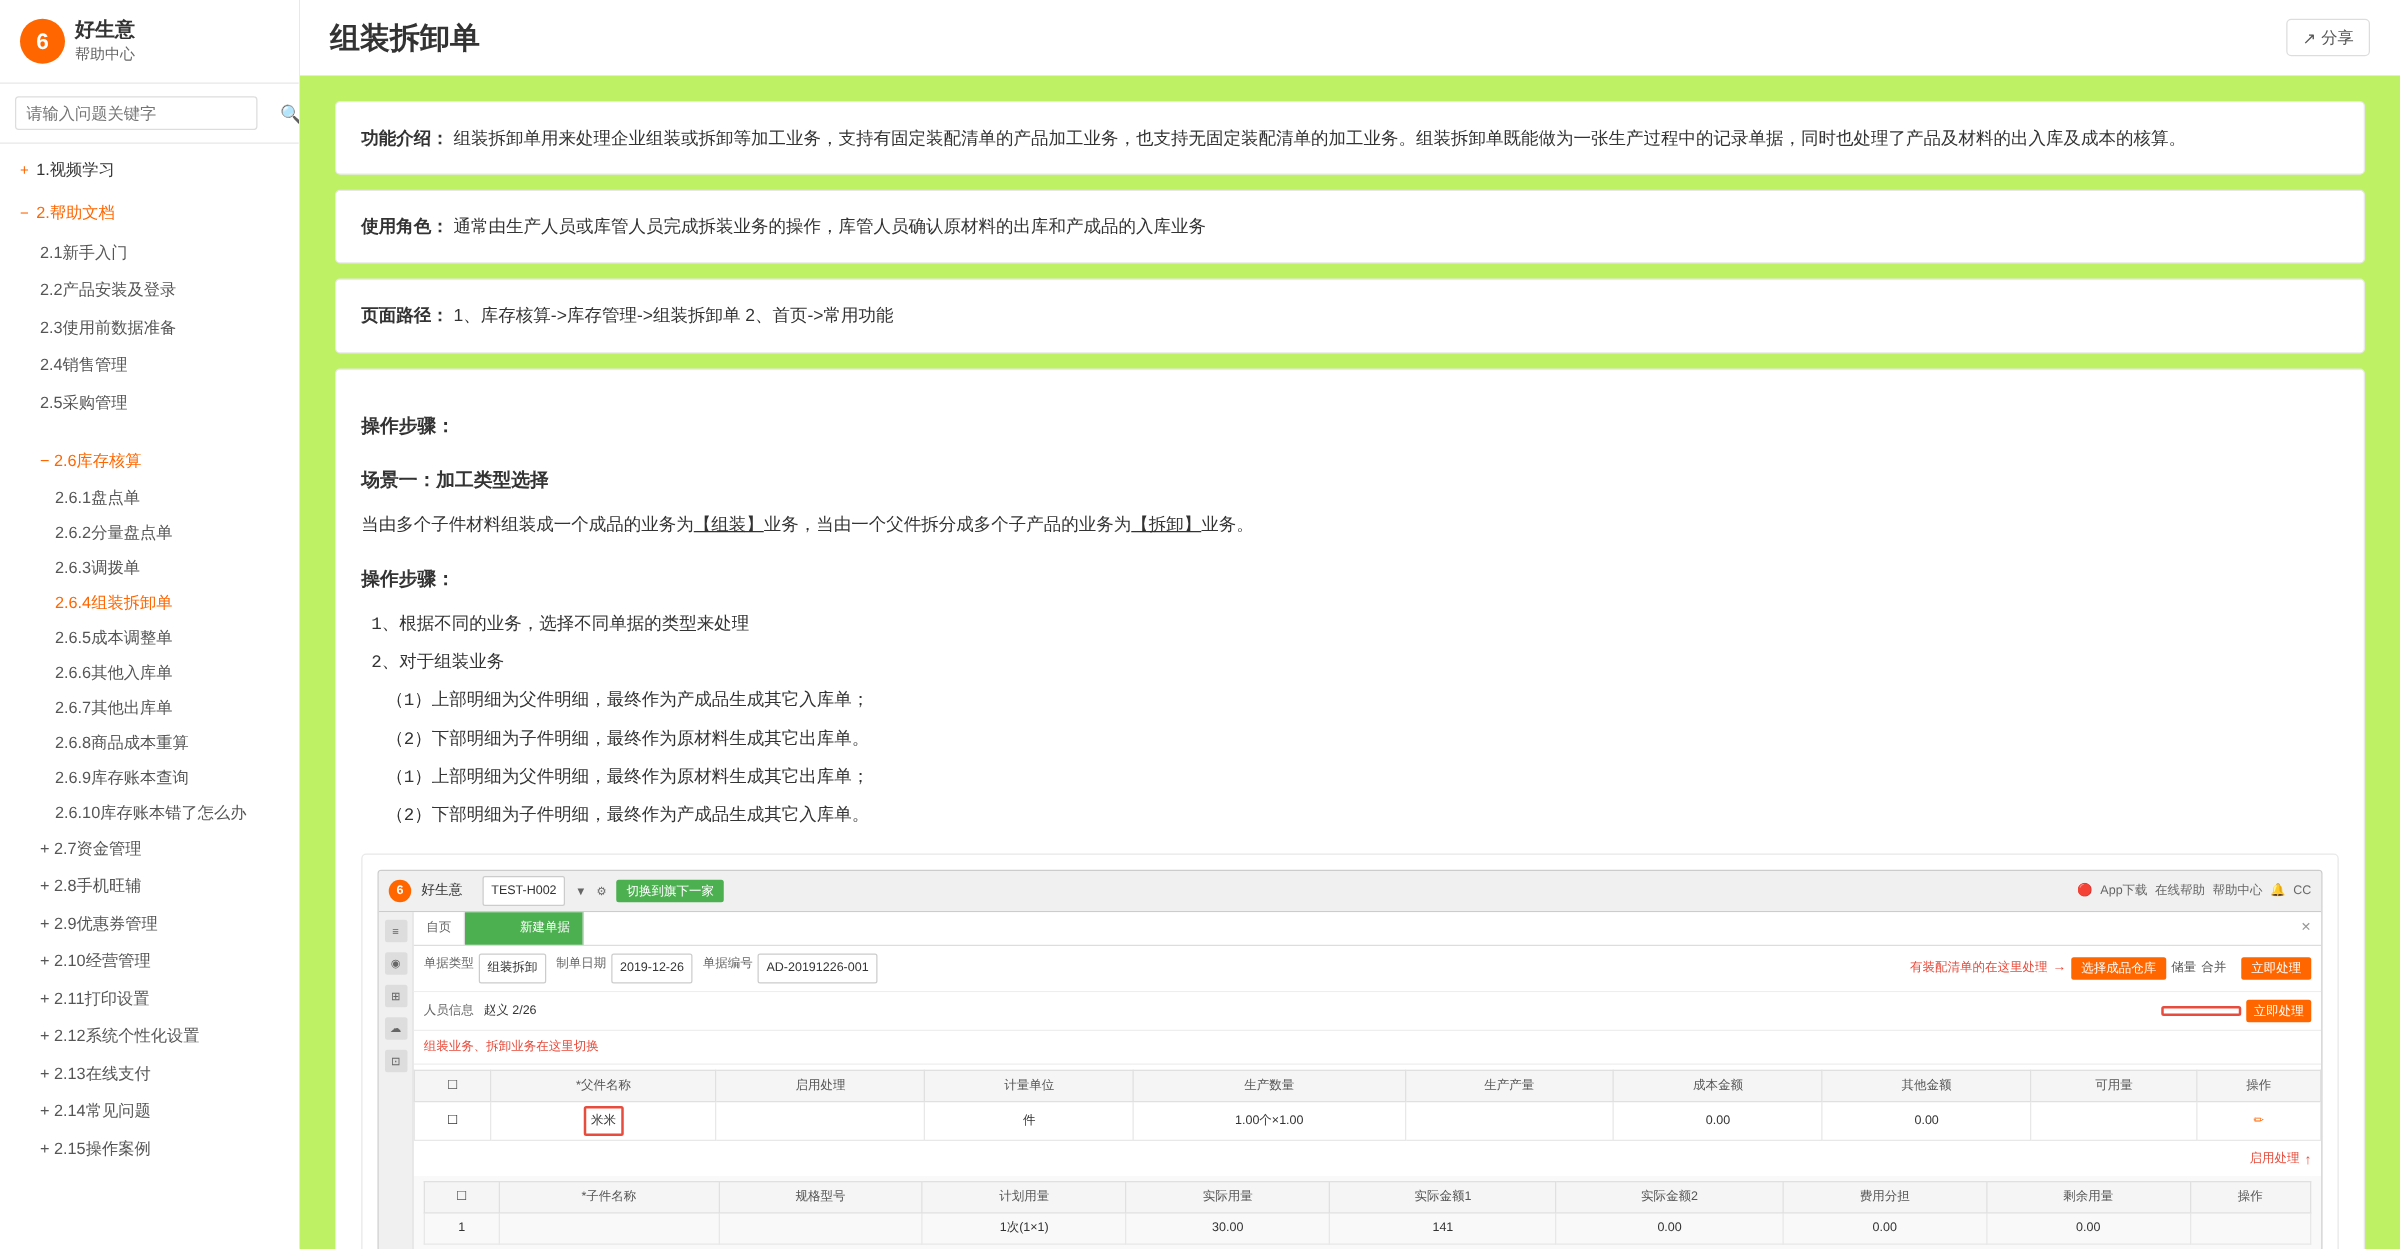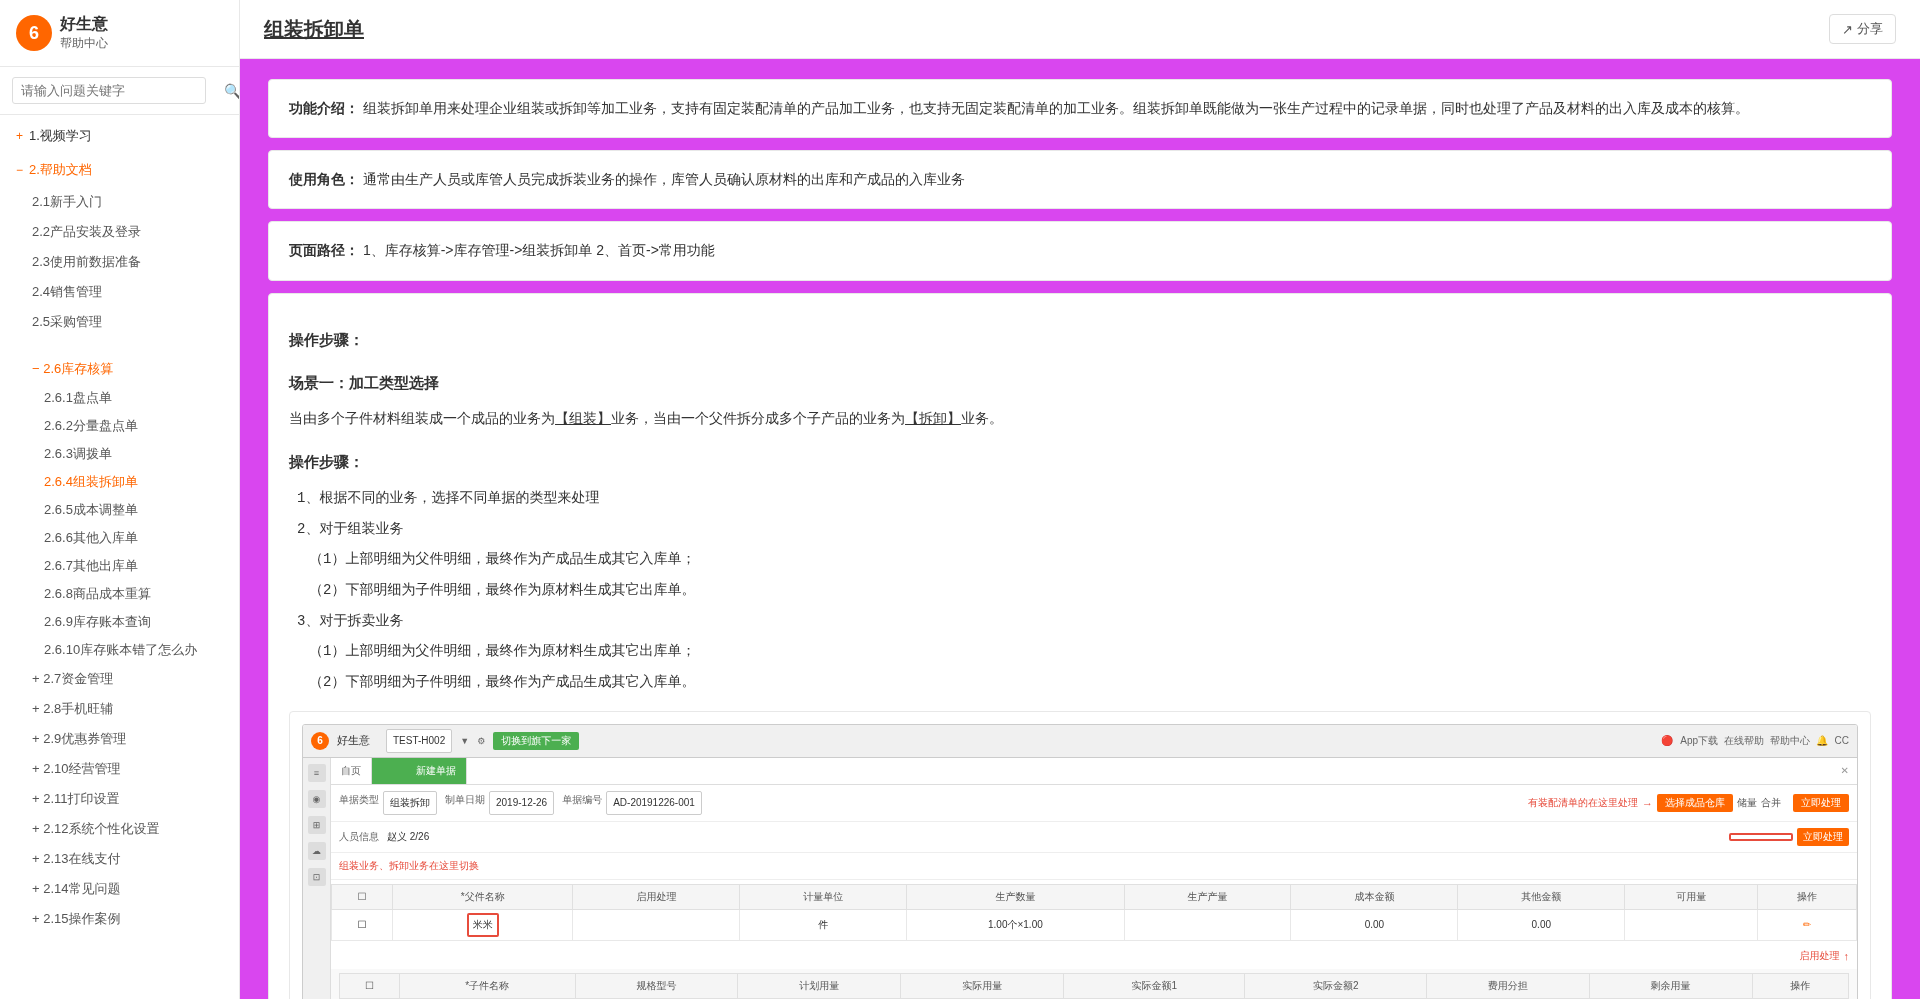--- a/index.html
+++ b/index.html
@@ -79,32 +79,32 @@
       display: flex;
       flex-direction: column;
       overflow: hidden;
     }
     #main-header {
       background: #fff;
       padding: 14px 24px;
       border-bottom: 1px solid #e8e8e8;
       display: flex; align-items: center; justify-content: space-between;
     }
-    #main-header h1 { font-size: 20px; color: #333; font-weight: 600; text-decoration: underline; }
+    #main-header h1 { font-size: 24px; color: #333; font-weight: 600; }
     .share-btn {
       display: flex; align-items: center; gap: 4px;
       background: none; border: 1px solid #ddd; border-radius: 4px;
       padding: 5px 12px; cursor: pointer; color: #555; font-size: 13px;
     }
 
     #content-area {
       flex: 1;
       overflow-y: auto;
       padding: 20px 28px;
-      background: #d946ef;
+      background: #bef264;
     }
 
     .info-block {
       background: #fff;
       border: 1px solid #e8e8e8;
       border-radius: 4px;
       padding: 16px 20px;
       margin-bottom: 12px;
       line-height: 1.8;
       font-size: 14px;
@@ -338,21 +338,20 @@
         </p>
       </div>
 
       <div class="section-title">操作步骤：</div>
 
       <div class="content-text">
         <div class="step-item">1、根据不同的业务，选择不同单据的类型来处理</div>
         <div class="step-item">2、对于组装业务</div>
         <div class="step-item sub-step">（1）上部明细为父件明细，最终作为产成品生成其它入库单；</div>
         <div class="step-item sub-step">（2）下部明细为子件明细，最终作为原材料生成其它出库单。</div>
-        <div class="step-item">3、对于拆卖业务</div>
         <div class="step-item sub-step">（1）上部明细为父件明细，最终作为原材料生成其它出库单；</div>
         <div class="step-item sub-step">（2）下部明细为子件明细，最终作为产成品生成其它入库单。</div>
       </div>
 
       <div class="screenshot-container">
         <div class="mock-screenshot">
 
           <div class="mock-top-bar">
             <div class="mock-logo-small">6</div>
             <span class="mock-brand">好生意</span>

